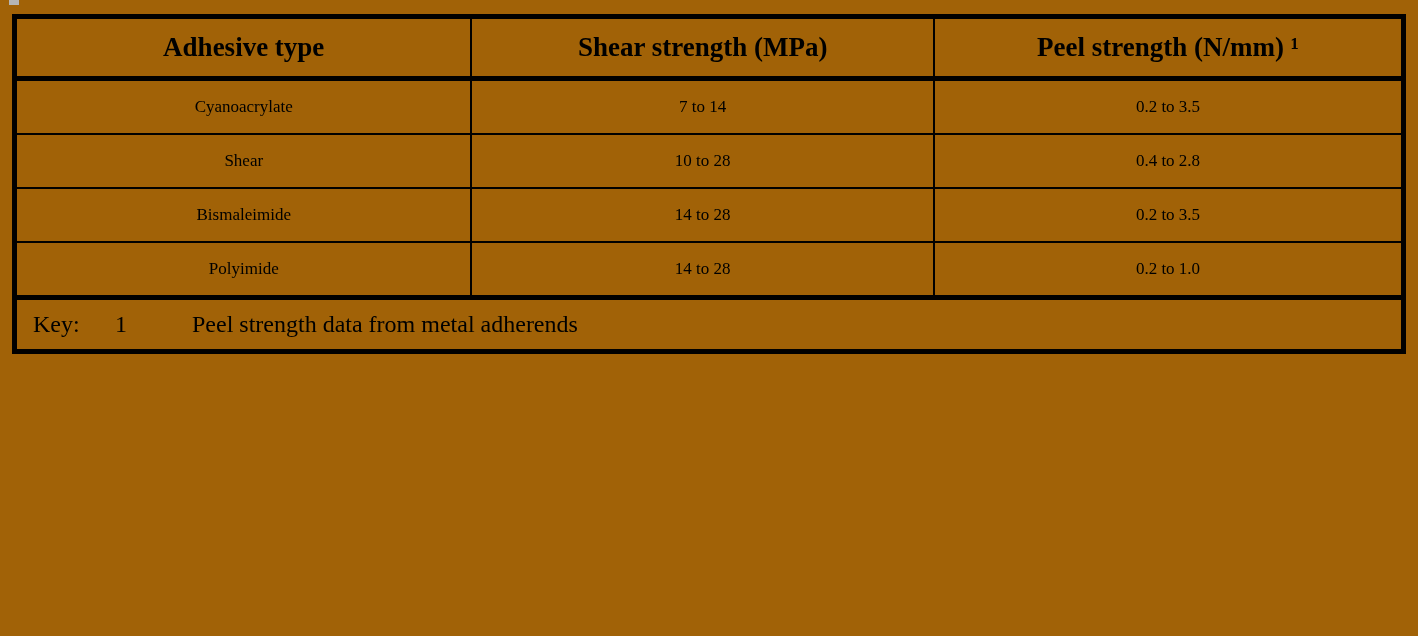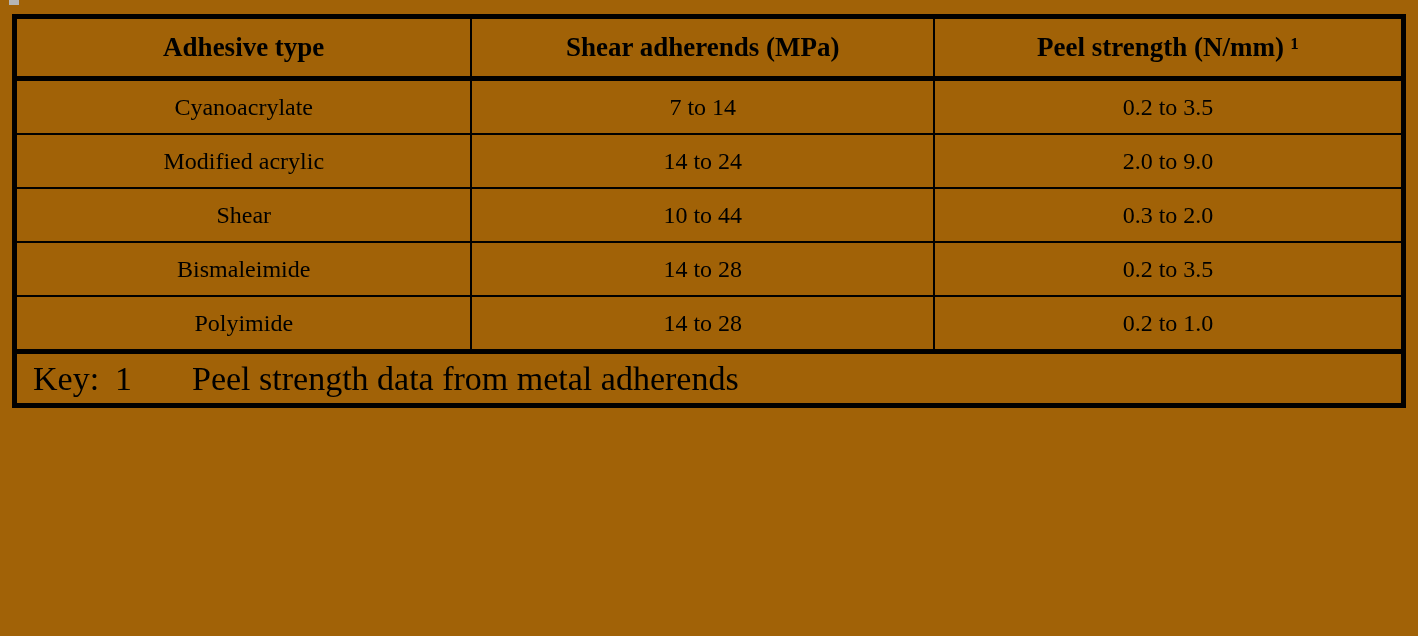--- a/index.html
+++ b/index.html
@@ -44,29 +44,29 @@
     border-bottom: 5px solid #000000;
     height: 57px;
     font-size: 27px;
     font-weight: bold;
     text-align: center;
     vertical-align: middle;
     padding: 0;
   }
   table.adhesive-table tbody td {
     height: 52px;
-    font-size: 24px;
+    font-size: 17px;
     text-align: center;
     vertical-align: middle;
     padding: 0;
   }
   table.adhesive-table tfoot td {
     border-top: 5px solid #000000;
     height: 49px;
-    font-size: 34px;
+    font-size: 24px;
     text-align: left;
     vertical-align: middle;
     padding: 0 0 0 16px;
   }
   .key-label {
     display: inline-block;
     width: 82px;
   }
   .key-number {
     display: inline-block;
@@ -81,39 +81,34 @@
 
   <table class="adhesive-table">
     <colgroup>
       <col style="width:32.9%">
       <col style="width:33.3%">
       <col style="width:33.8%">
     </colgroup>
     <thead>
       <tr>
         <th>Adhesive type</th>
-        <th>Shear adherends (MPa)</th>
+        <th>Shear strength (MPa)</th>
         <th>Peel strength (N/mm) ¹</th>
       </tr>
     </thead>
     <tbody id="table-body">
         <tr>
           <td>Cyanoacrylate</td>
           <td>7 to 14</td>
           <td>0.2 to 3.5</td>
         </tr>
         <tr>
-          <td>Modified acrylic</td>
-          <td>14 to 24</td>
-          <td>2.0 to 9.0</td>
-        </tr>
-        <tr>
           <td>Shear</td>
-          <td>10 to 44</td>
-          <td>0.3 to 2.0</td>
+          <td>10 to 28</td>
+          <td>0.4 to 2.8</td>
         </tr>
         <tr>
           <td>Bismaleimide</td>
           <td>14 to 28</td>
           <td>0.2 to 3.5</td>
         </tr>
         <tr>
           <td>Polyimide</td>
           <td>14 to 28</td>
           <td>0.2 to 1.0</td>

